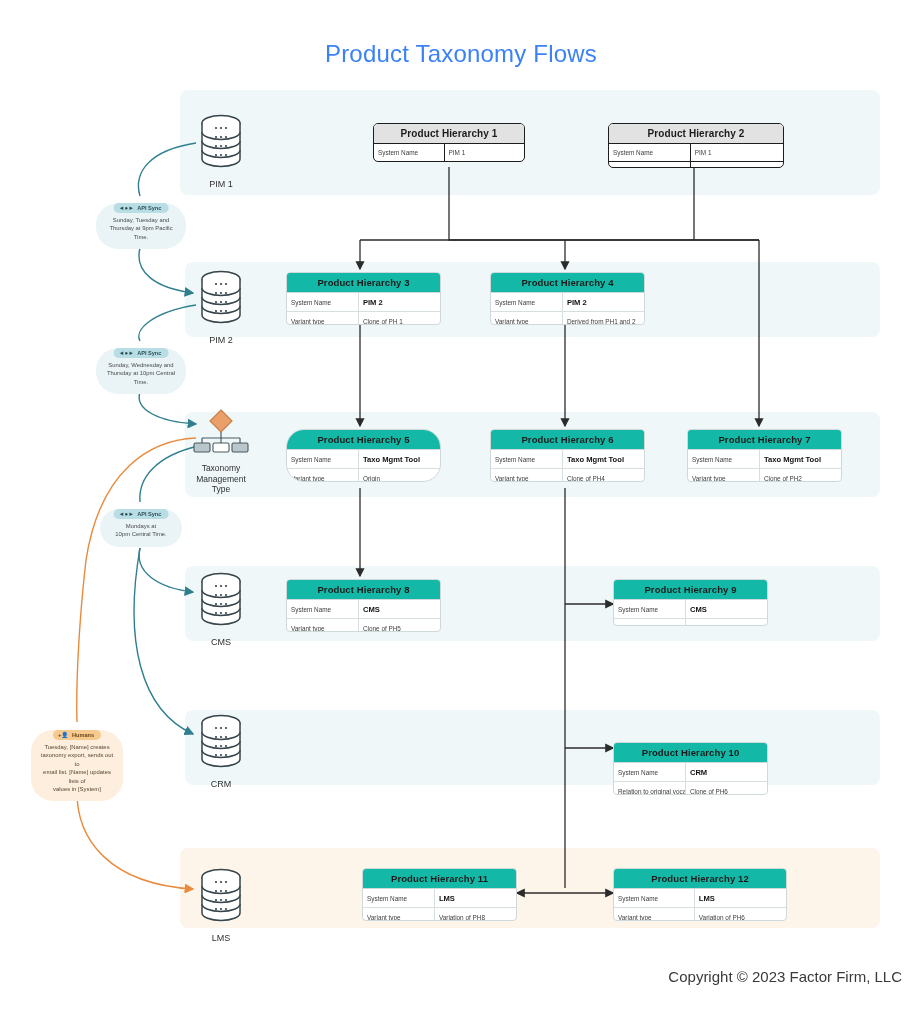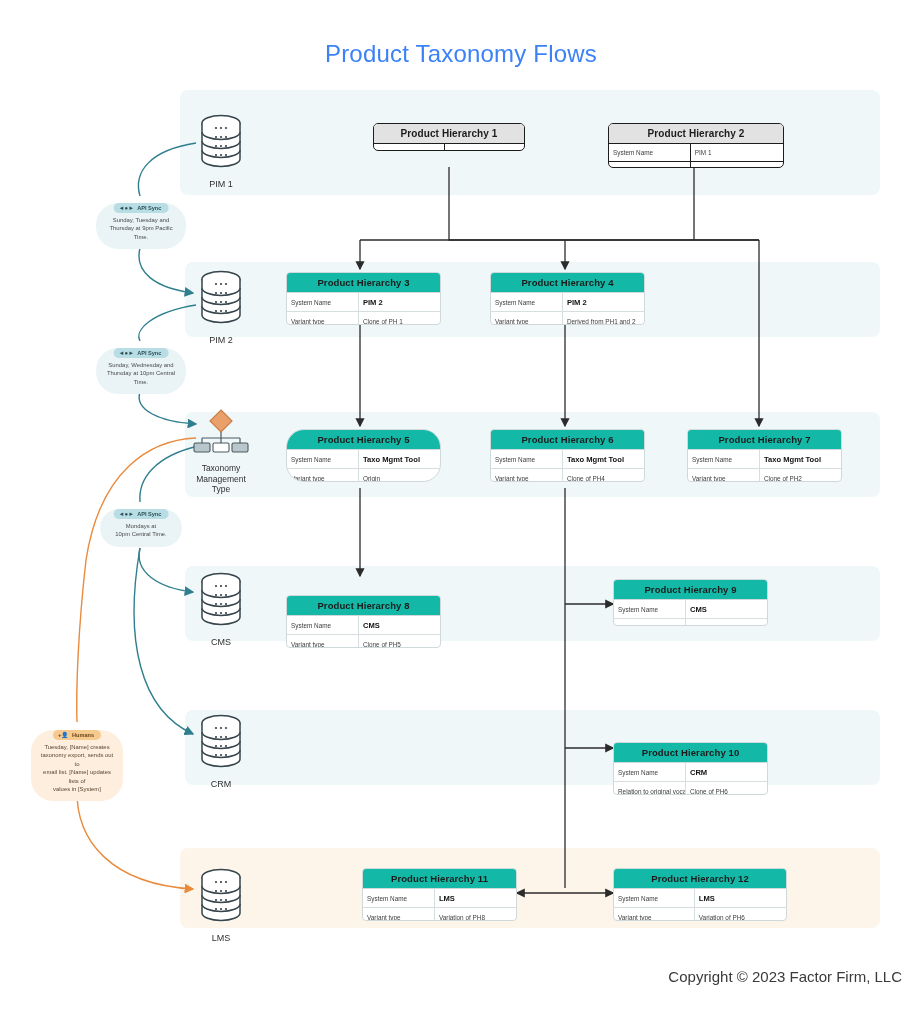--- a/index.html
+++ b/index.html
@@ -373,21 +373,21 @@
       </div>
       <div class="desc">
         <div>Tuesday, [Name] creates</div>
         <div>taxonomy export, sends out to</div>
         <div>email list. [Name] updates lists of</div>
         <div>values in [System]</div>
       </div>
     </div>
   </div>
 
-  <div class="card strong" style="left:373px;top:123px;width:152px;height:28px;">
+  <div class="card strong" style="left:373px;top:123px;width:152px;height:39px;">
     <div class="card-head">Product Hierarchy 1</div>
     <div class="row">
       <div class="cell-k">System Name</div>
       <div class="cell-v">PIM 1</div>
     </div>
     <div class="row">
       <div class="cell-k">Variant type</div>
       <div class="cell-v">Origin</div>
     </div>
   </div>
@@ -457,21 +457,21 @@
     <div class="row">
       <div class="cell-k">System Name</div>
       <div class="cell-v bold">Taxo Mgmt Tool</div>
     </div>
     <div class="row">
       <div class="cell-k">Variant type</div>
       <div class="cell-v">Clone of PH2</div>
     </div>
   </div>
 
-  <div class="card" style="left:286px;top:579px;width:155px;height:53px;margin-top:16px;">
+  <div class="card" style="left:286px;top:579px;width:155px;height:53px;">
     <div class="card-head">Product Hierarchy 8</div>
     <div class="row">
       <div class="cell-k">System Name</div>
       <div class="cell-v bold">CMS</div>
     </div>
     <div class="row">
       <div class="cell-k">Variant type</div>
       <div class="cell-v">Clone of PH5</div>
     </div>
   </div>

